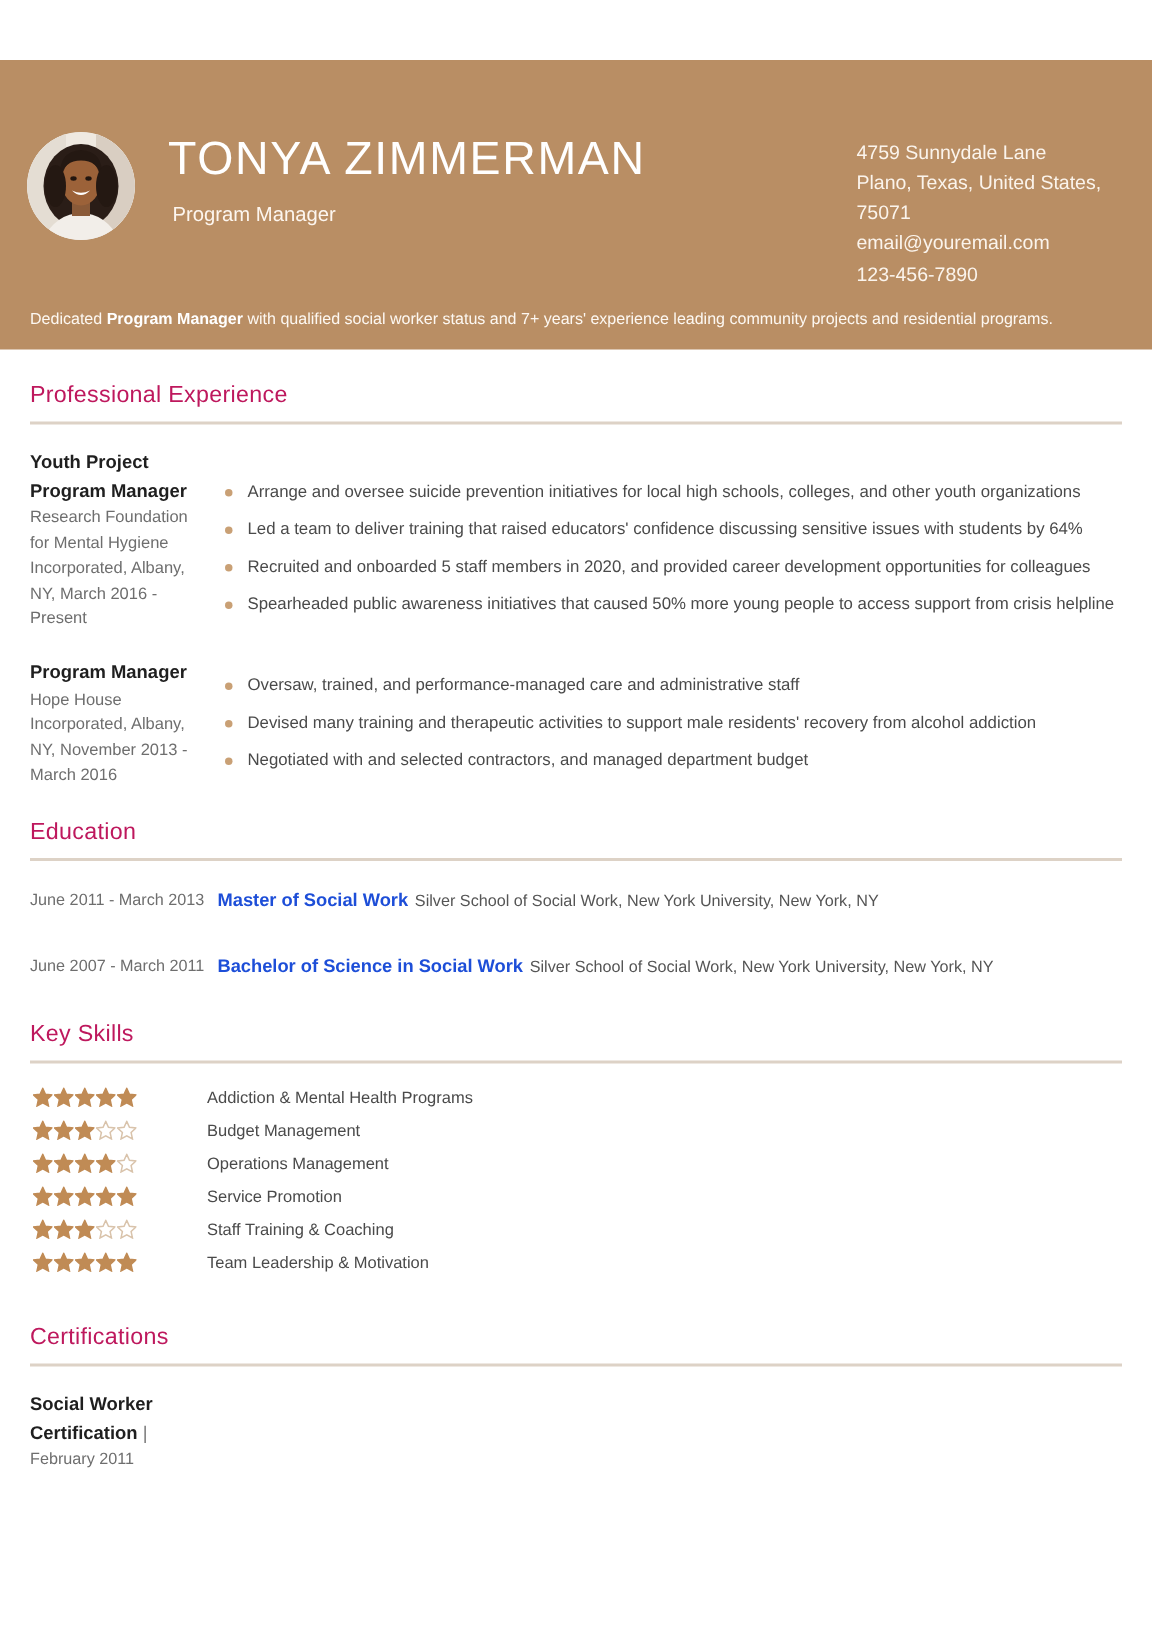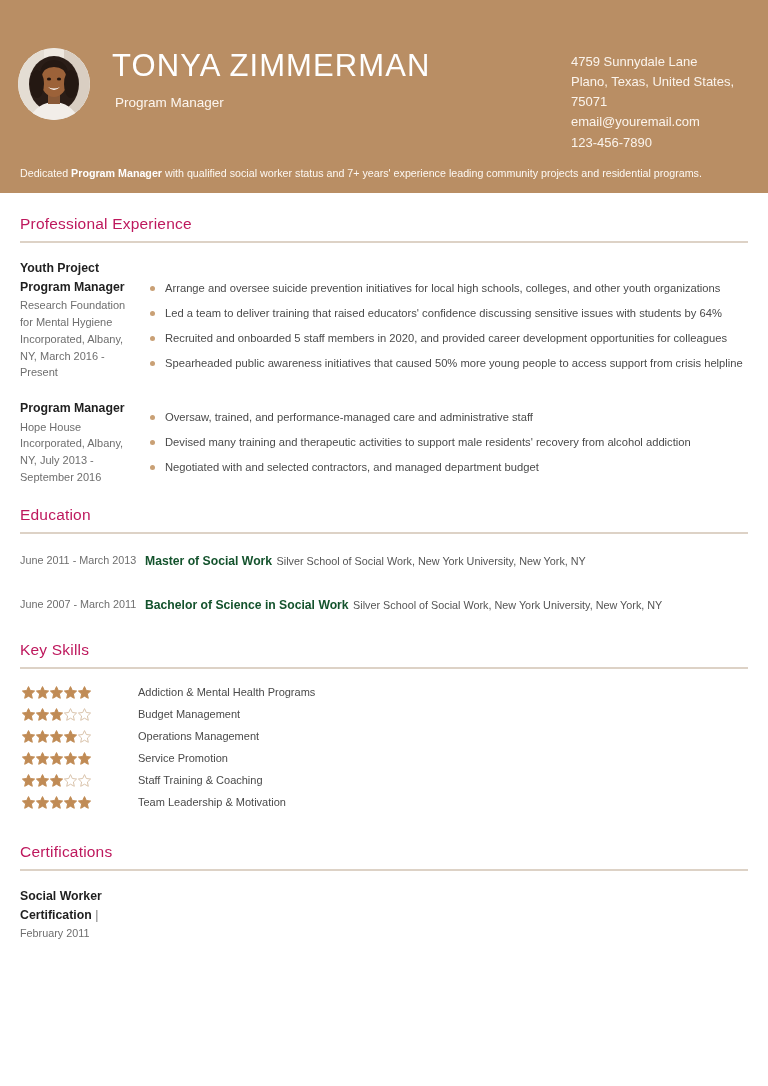--- a/index.html
+++ b/index.html
@@ -16,20 +16,21 @@
     position: relative;
   }
 
   
   .header-band {
     background: #b98e64;
     height: 193px;
     position: relative;
     box-sizing: border-box;
     padding: 0;
+    margin-top: 40px;
   }
   .header-main {
     display: flex;
     align-items: flex-start;
     padding: 48px 0 0 0;
   }
   .avatar {
     width: 72px;
     height: 72px;
     border-radius: 50%;
@@ -154,21 +155,21 @@
 
   
   .edu-date {
     font-size: 10.8px;
     color: #6e6e6e;
     line-height: 1.5;
   }
   .edu-degree {
     font-size: 12.2px;
     font-weight: 700;
-    color: #14532d;
+    color: #1d4ed8;
   }
   .edu-school {
     font-size: 10.8px;
     color: #555555;
     font-weight: 400;
   }
 
   
   .skill-row {
     display: flex;
@@ -283,21 +284,21 @@
           <li>Led a team to deliver training that raised educators' confidence discussing sensitive issues with students by 64%</li>
           <li>Recruited and onboarded 5 staff members in 2020, and provided career development opportunities for colleagues</li>
           <li>Spearheaded public awareness initiatives that caused 50% more young people to access support from crisis helpline</li>
         </ul>
       </div>
     </div>
 
     <div class="row" style="margin-top:18px;">
       <div class="col-left">
         <div class="job-title">Program Manager</div>
-        <div class="job-meta">Hope House Incorporated, Albany, NY, July 2013 - September 2016</div>
+        <div class="job-meta">Hope House Incorporated, Albany, NY, November 2013 - March 2016</div>
       </div>
       <div class="col-right">
         <ul class="bullets">
           <li>Oversaw, trained, and performance-managed care and administrative staff</li>
           <li>Devised many training and therapeutic activities to support male residents' recovery from alcohol addiction</li>
           <li>Negotiated with and selected contractors, and managed department budget</li>
         </ul>
       </div>
     </div>
   </div>

